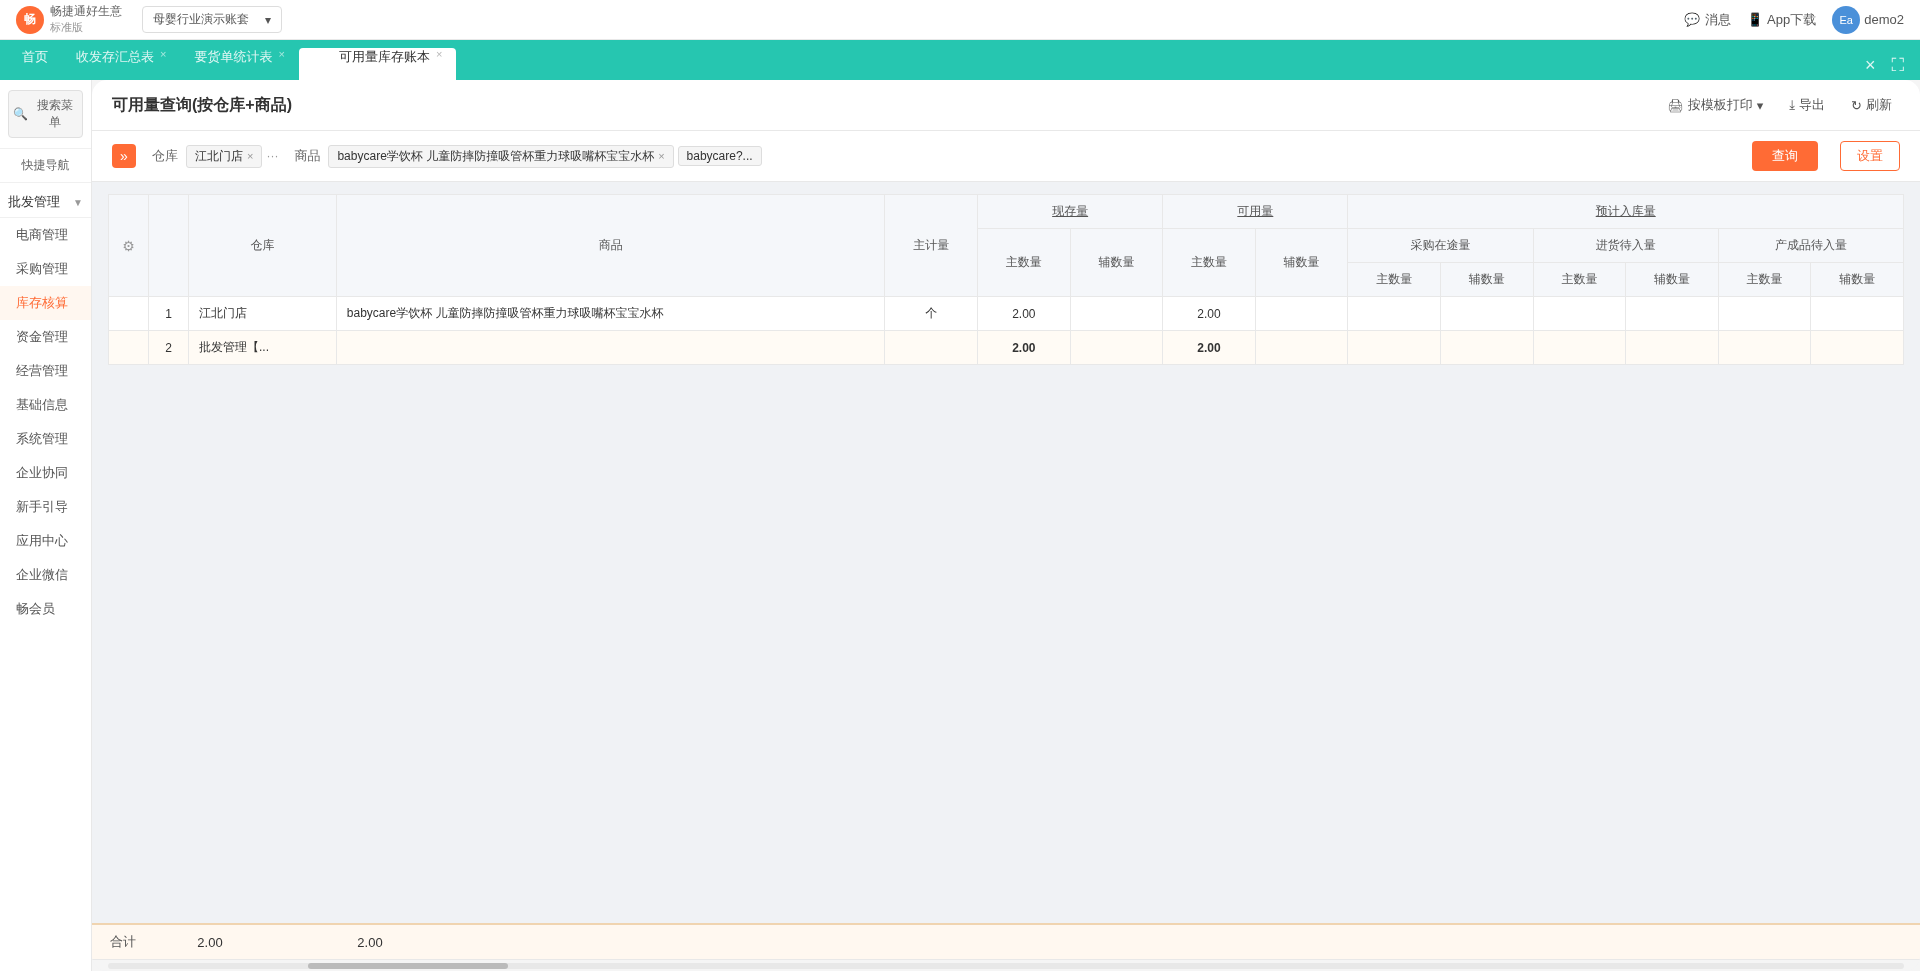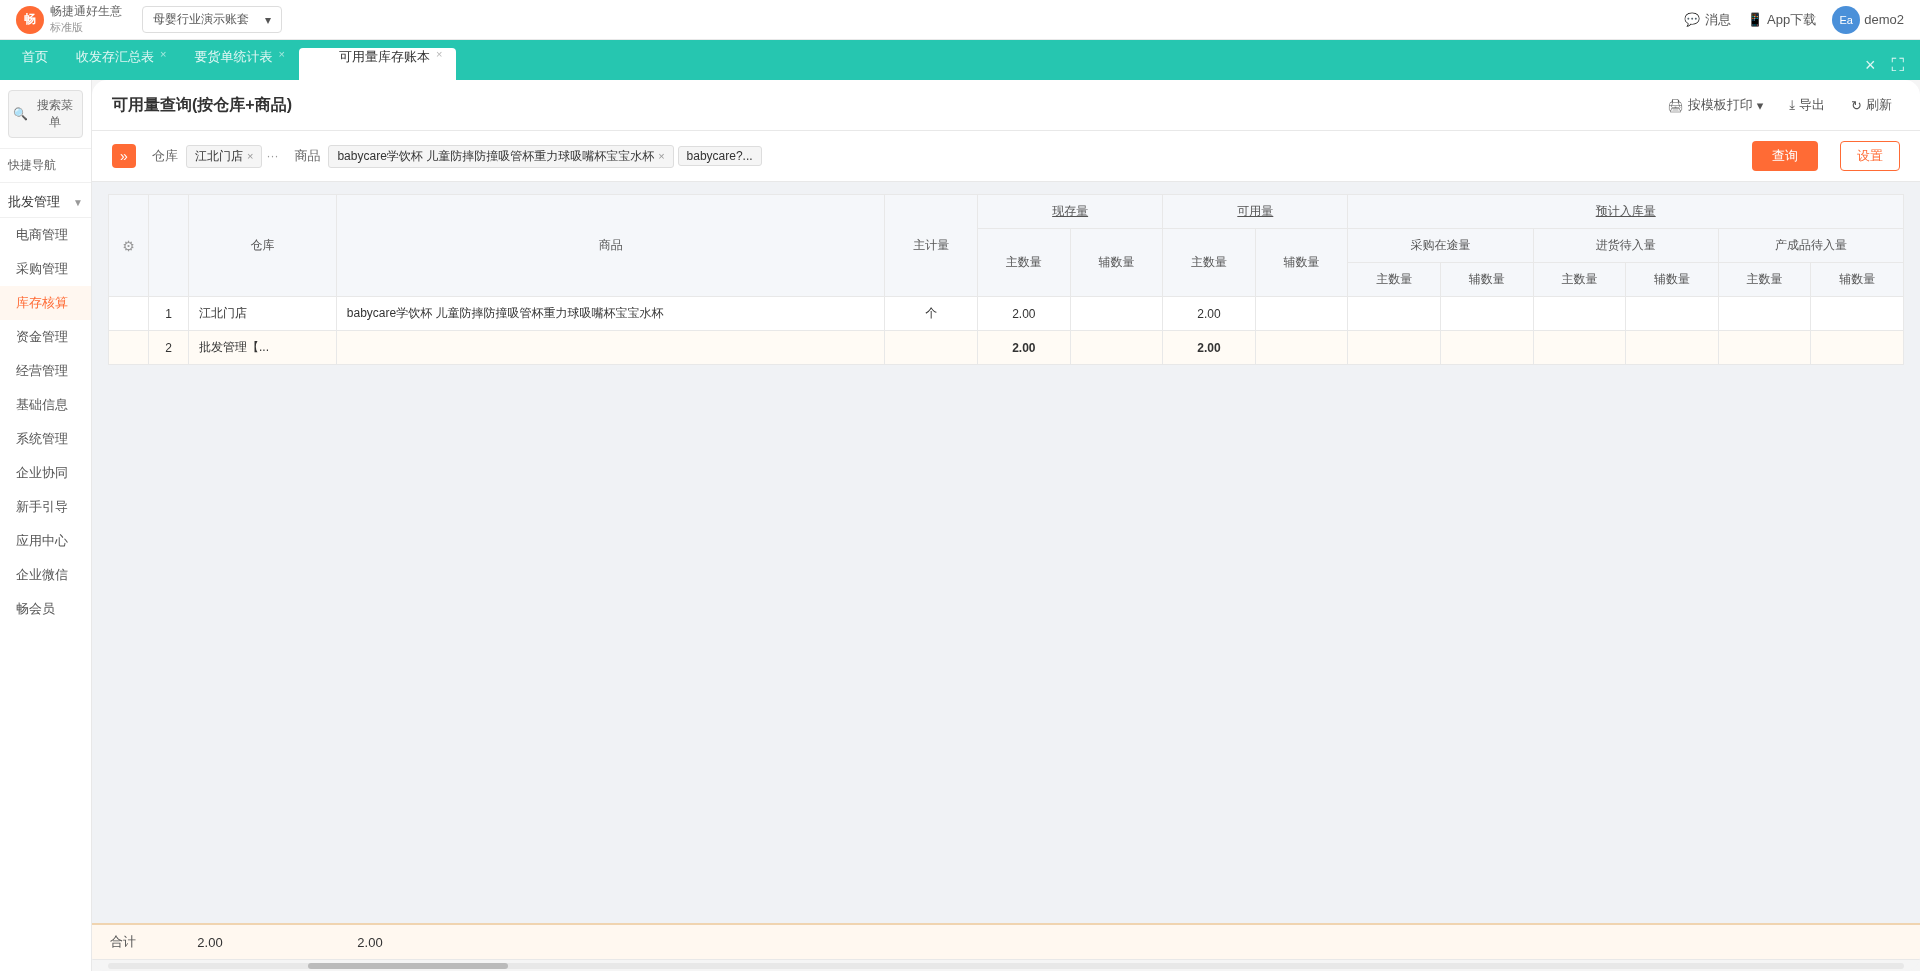--- a/index.html
+++ b/index.html
@@ -27,21 +27,21 @@
     .nav-right-actions { margin-left: auto; display: flex; align-items: center; gap: 8px; padding-right: 12px; }
     .nav-action-btn { color: rgba(255,255,255,0.85); cursor: pointer; font-size: 18px; padding: 4px; }
 
     
     .main-layout { display: flex; flex: 1; overflow: hidden; }
 
     
     .sidebar { width: 92px; background: #fff; border-right: 1px solid #e8e8e8; display: flex; flex-direction: column; flex-shrink: 0; }
     .sidebar-search { padding: 10px 8px; border-bottom: 1px solid #f0f0f0; }
     .sidebar-search-btn { width: 100%; padding: 6px 4px; background: #f5f5f5; border: 1px solid #e0e0e0; border-radius: 4px; font-size: 12px; color: #666; cursor: pointer; text-align: center; display: flex; align-items: center; justify-content: center; gap: 4px; }
-    .sidebar-nav-btn { padding: 8px; text-align: left; font-size: 12px; color: #666; cursor: pointer; border-bottom: 1px solid #f0f0f0; }
+    .sidebar-nav-btn { padding: 8px; text-align: center; font-size: 12px; color: #666; cursor: pointer; border-bottom: 1px solid #f0f0f0; }
     .sidebar-group { border-bottom: 1px solid #f0f0f0; }
     .sidebar-group-header { padding: 10px 8px 6px; display: flex; align-items: center; justify-content: space-between; cursor: pointer; }
     .sidebar-group-label { font-size: 13px; color: #333; font-weight: 500; }
     .sidebar-group-arrow { font-size: 10px; color: #999; }
     .sidebar-item { padding: 8px 8px 8px 16px; font-size: 13px; color: #555; cursor: pointer; }
     .sidebar-item.active { background: #fff7f0; color: #ff6b35; font-weight: 500; }
 
     
     .content { flex: 1; display: flex; flex-direction: column; overflow: hidden; background: #f0f2f5; border-radius: 15px; }
 

